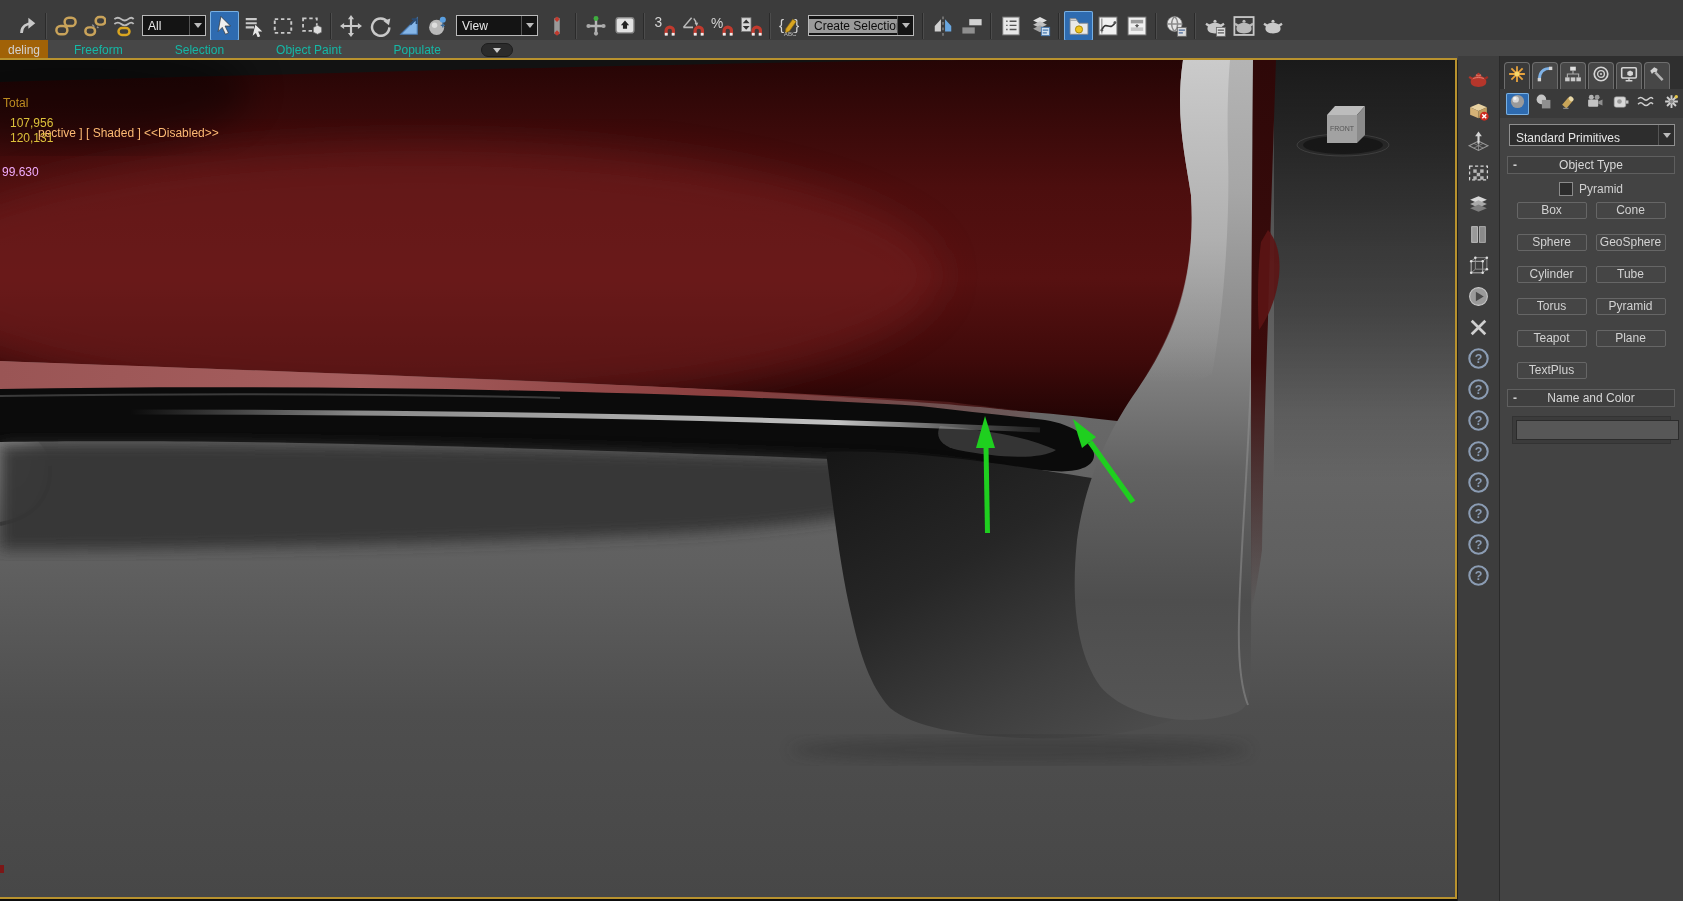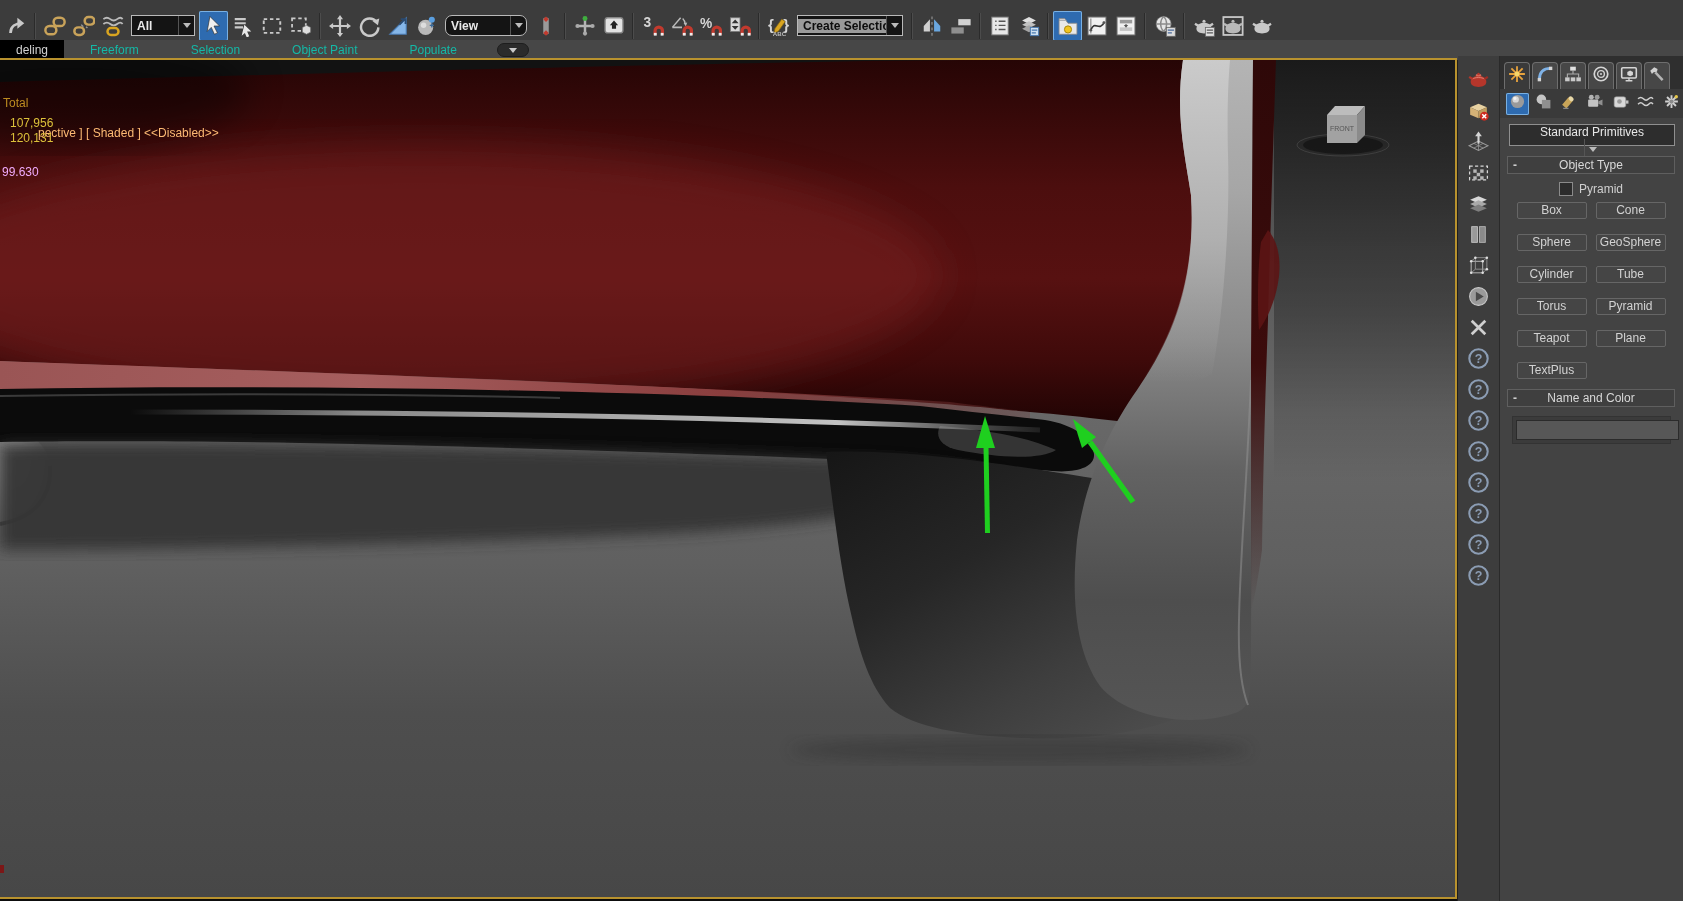--- a/index.html
+++ b/index.html
@@ -1,35 +1,35 @@
 <!DOCTYPE html>
 <html><head>
 <meta charset="utf-8">
 <style>
   html,body{margin:0;padding:0;background:#222;}
   #app{position:relative;width:1683px;height:901px;background:#1e1e1e;
        font-family:"Liberation Sans",sans-serif;overflow:hidden;
        -webkit-font-smoothing:antialiased;}
   
   .toolbar{position:absolute;left:0;top:0;width:1683px;height:52px;background:#3c3c3c;
-           border-bottom:1px solid #262626;display:flex;align-items:center;padding-left:1px;box-sizing:border-box;font-weight:bold;}
+           border-bottom:1px solid #262626;display:flex;align-items:center;padding-left:12px;box-sizing:border-box;}
   .tbtn{width:29px;height:30px;display:flex;align-items:center;justify-content:center;border-radius:2px;flex:0 0 auto;}
   .tbtn svg{width:22px;height:22px;display:block;}
   .tbtn.active{background:#2e6bb0;box-shadow:inset 0 0 0 1px #79b0e2;}
   .tsep{width:1px;height:26px;background:#2b2b2b;border-right:1px solid #4c4c4c;margin:0 4px;flex:0 0 auto;}
   .tcombo{height:21px;background:#141414;border:1px solid #b9b9b9;display:flex;align-items:center;
           margin:0 4px;flex:0 0 auto;box-sizing:border-box;}
   .tcombo .val{font-size:12px;color:#e9e9e9;padding:0 5px;white-space:nowrap;overflow:hidden;flex:1;}
   .tcombo.hl .val{background:#9a9a9a;color:#0d0d0d;}
   .chev{width:15px;height:100%;border-left:1px solid #555;display:flex;align-items:center;justify-content:center;flex:0 0 auto;}
   .chev i{width:0;height:0;border-left:4px solid transparent;border-right:4px solid transparent;border-top:5px solid #bbb;}
   
   .ribbon{position:absolute;left:0;top:40px;width:1683px;height:20px;background:#474747;display:flex;align-items:stretch;}
   .rtab{font-size:12px;color:#14b8a6;display:flex;align-items:center;padding:0 26px;cursor:default;}
-  .rtab.active{background:#000000;color:#d2d2d2;padding:0 16px;}
+  .rtab.active{background:#a16207;color:#d2d2d2;padding:0 8px;}
   .rpill{width:30px;height:12px;border-radius:7px;background:#2b2b2b;border:1px solid #1d1d1d;align-self:center;
          margin-left:14px;display:flex;align-items:center;justify-content:center;}
   .rpill i{width:0;height:0;border-left:4px solid transparent;border-right:4px solid transparent;border-top:5px solid #c9c9c9;}
   
   .vp{position:absolute;left:0;top:60px;width:1455px;height:838px;overflow:hidden;background:#555;}
   .vp svg.scene{position:absolute;left:0;top:0;}
   .vpborder{position:absolute;background:#b8922e;}
   .vplabel{position:absolute;left:2px;top:66px;font-size:12px;color:#fdba74;z-index:5;margin-left:36px;}
   .stat{position:absolute;font-size:12px;z-index:5;white-space:pre;}
   
@@ -41,21 +41,21 @@
   .panel{position:absolute;left:1500px;top:56px;width:183px;height:845px;background:#434343;box-sizing:border-box;}
   .ptabs{height:33px;background:#2f2f2f;display:flex;align-items:flex-end;padding:0 0 0 4px;gap:2px;}
   .ptab{width:26px;height:27px;background:#474747;border:1px solid #6e6e6e;border-bottom:none;
         border-radius:4px 4px 0 0;display:flex;align-items:center;justify-content:center;box-sizing:border-box;}
   .ptab.active{background:#3a3a3a;}
   .ptab svg{width:18px;height:18px;}
   .pcats{height:29px;display:flex;align-items:center;padding-left:6px;gap:3px;background:#3a3a3a;}
   .pcat{width:23px;height:22px;display:flex;align-items:center;justify-content:center;border-radius:2px;}
   .pcat.active{background:#2e6bb0;box-shadow:inset 0 0 0 1px #79b0e2;}
   .pcat svg{width:17px;height:17px;}
-  .pcombo{margin:6px 8px 2px 9px;height:20px;background:#2d2d2d;border:1px solid #8f8f8f;display:flex;align-items:center;flex-direction:column;}
+  .pcombo{margin:6px 8px 2px 9px;height:20px;background:#2d2d2d;border:1px solid #8f8f8f;display:flex;align-items:flex-end;}
   .pcombo .val{flex:1;font-size:12px;color:#e8e8e8;padding:0 6px;white-space:nowrap;}
   .rollout{margin:10px 8px 0 7px;}
   .rhead{height:16px;border:1px solid #5f5f5f;background:#3f3f3f;color:#d8d8d8;font-size:12px;
          text-align:center;line-height:16px;position:relative;}
   .rminus{position:absolute;left:5px;top:0;color:#cfcfcf;font-weight:bold;}
   .agrow{display:flex;justify-content:center;align-items:center;gap:6px;margin:8px 0 6px;}
   .agbox{width:12px;height:12px;background:#2c2c2c;border:1px solid #8a8a8a;}
   .aglab{font-size:12px;color:#cfcfcf;}
   .btngrid{display:grid;grid-template-columns:70px 70px;gap:15px 9px;justify-content:center;margin-bottom:4px;}
   .obtn{height:17px;background:#454545;border:1px solid #666;border-radius:2px;color:#d2d2d2;font-size:12px;
@@ -168,21 +168,21 @@
       <div class="tbtn">
         <span>
           <svg viewBox="0 0 16 16" xmlns="http://www.w3.org/2000/svg">
             <circle cx="7" cy="9" r="5.5" fill="#b9b9b9"></circle>
             <circle cx="5.5" cy="7.5" r="2" fill="#ddd"></circle>
             <circle cx="11.5" cy="3.5" r="2.2" fill="#5a9fe0"></circle>
             <path d="M11.5 6v3M10 7.5h3" stroke="#3a6a9a" stroke-width="1"></path>
           </svg>
         </span>
       </div>
-      <div class="tcombo" style="width: 82px; border-radius: 7px;">
+      <div class="tcombo" style="width: 82px;">
         <span class="val">View</span>
         <span class="chev">
           <i></i>
         </span>
       </div>
       <div class="tbtn">
         <span>
           <svg viewBox="0 0 16 16" xmlns="http://www.w3.org/2000/svg">
             <rect x="6" y="2" width="4" height="12" rx="1" fill="#9a9a9a"></rect>
             <path d="M8 1l2 2-2 2-2-2z" fill="#c23a2e"></path>

